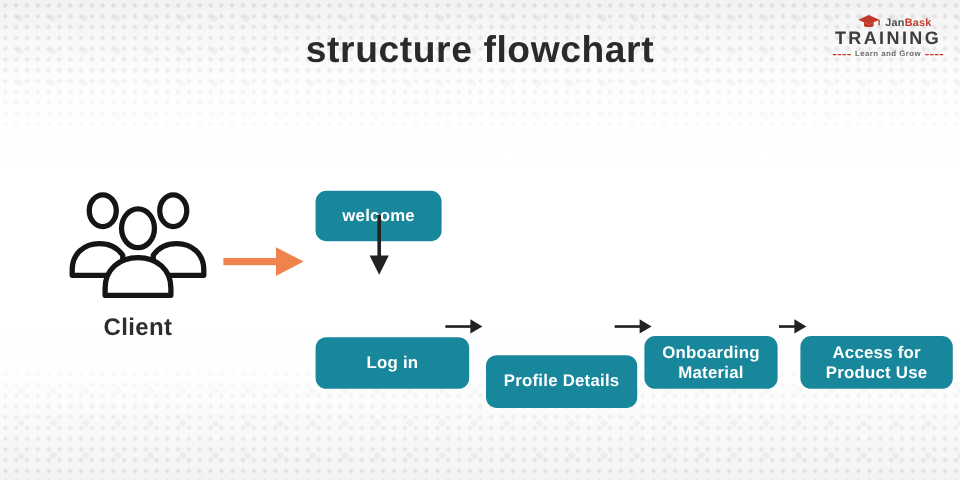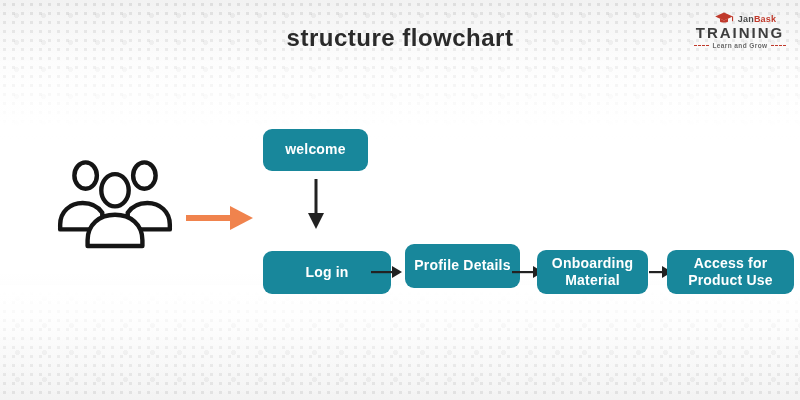--- a/index.html
+++ b/index.html
@@ -39,21 +39,21 @@
       radial-gradient(circle, rgba(0,0,0,.08) 1.7px, transparent 1.9px),
       radial-gradient(circle, rgba(0,0,0,.05) 2.6px, transparent 2.8px);
     background-size:100% 100%, 9px 9px, 27px 27px;
     background-position:0 0, 0 4px, 4px 0;
   }
 
   
   .title{
     position:absolute;top:24px;left:0;right:0;
     text-align:center;
-    font-size:24px;font-weight:800;letter-spacing:.5px;
+    font-size:31px;font-weight:800;letter-spacing:.5px;
     color:var(--title-text);
   }
 
   
   .logo{position:absolute;top:11px;right:14px;width:92px;text-align:center;}
   .logo-top{display:flex;align-items:flex-end;justify-content:center;gap:4px;height:13px;margin-left:10px;}
   .janbask{font-size:9px;font-weight:700;letter-spacing:.2px;line-height:1;}
   .jan{color:#4a4a4a;}
   .bask{color:var(--brand-red);}
   .training{
@@ -73,24 +73,25 @@
   
   .node{
     position:absolute;
     background:var(--node-bg);
     color:var(--node-text);
     border-radius:9px;
     display:flex;align-items:center;justify-content:center;
     text-align:center;
     font-size:14px;font-weight:700;line-height:1.25;letter-spacing:.2px;
     padding:16px 8px;
+    margin-top:30px;
   }
   .n-welcome{left:263px;top:129px;width:105px;height:42px;}
   .n-login{left:263px;top:251px;width:128px;height:43px;}
-  .n-profile{left:405px;top:244px;width:115px;height:44px;}
+  .n-profile{left:405px;top:266px;width:126px;height:44px;}
   .n-onboarding{left:537px;top:250px;width:111px;height:44px;}
   .n-access{left:667px;top:250px;width:127px;height:44px;}
 
   
   .arrow{position:absolute;}
   .a-orange{left:186px;top:204px;}
   .a-down{left:304px;top:179px;}
   .a-r1{left:371px;top:265px;}
   .a-r2{left:512px;top:265px;}
   .a-r3{left:649px;top:265px;}
@@ -124,20 +125,21 @@
 
   <div class="client">
     <svg width="118" height="93" viewBox="0 0 120 95" fill="none" stroke="#151515" stroke-width="4.5" stroke-linecap="round" stroke-linejoin="round">
       <ellipse cx="30" cy="20" rx="11.5" ry="13.5"></ellipse>
       <path d="M4,75 L4,70 C4,57 14,48 27,48 C36,48 43,52 47,58 L47,75 Z"></path>
       <ellipse cx="90" cy="20" rx="11.5" ry="13.5"></ellipse>
       <path d="M116,75 L116,70 C116,57 106,48 93,48 C84,48 77,52 73,58 L73,75 Z"></path>
       <ellipse cx="60" cy="35" rx="14" ry="16.5" fill="#ffffff"></ellipse>
       <path d="M32,92 L32,86 C32,70 44,60 60,60 C76,60 88,70 88,86 L88,92 Z" fill="#ffffff"></path>
     </svg>
+    <div class="client-label">Client</div>
   </div>
 
   <svg class="arrow a-orange" width="68" height="28" viewBox="0 0 68 28">
     <rect x="0" y="11" width="47" height="6" fill="#f0834d"></rect>
     <path d="M44,2 L67,14 L44,26 Z" fill="#f0834d"></path>
   </svg>
 
   <div class="node n-welcome">welcome</div>
 
   <svg class="arrow a-down" width="24" height="52" viewBox="0 0 24 52">

